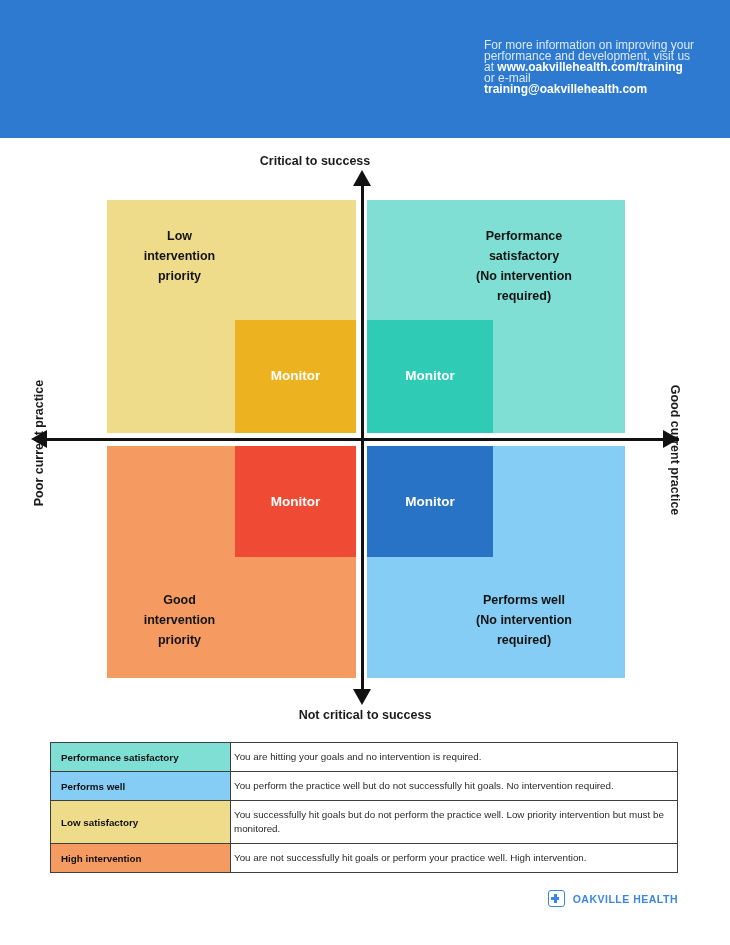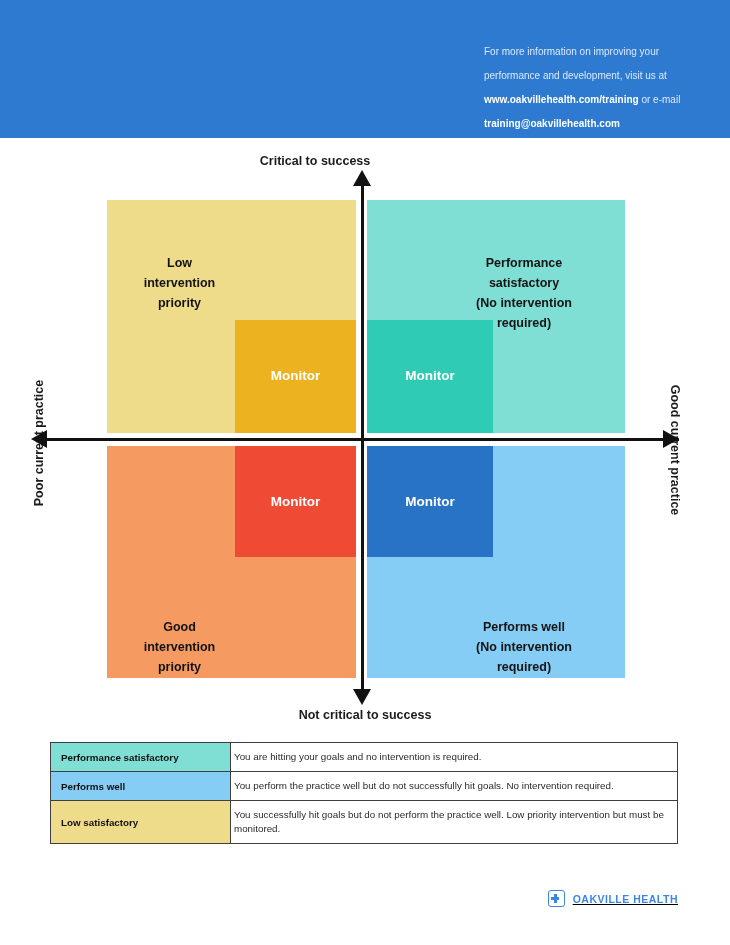--- a/index.html
+++ b/index.html
@@ -19,21 +19,21 @@
   #title {
     position: absolute; left: 48px; top: 36px;
     width: 420px;
     color: #ffffff;
     font-size: 23px; font-weight: bold; line-height: 30px;
     letter-spacing: -0.2px;
   }
   #title .tline { display: block; white-space: nowrap; }
   #contact {
     position: absolute; left: 484px; top: 40px; width: 212px;
-    color: #dce9f8; font-size: 10px; line-height: 24px;
+    color: #dce9f8; font-size: 12px; line-height: 11px;
   }
   #contact b { color: #ffffff; font-weight: bold; }
 
   
   #chart { position: absolute; left: 0; top: 138px; width: 730px; height: 600px; }
 
   
   .axis-title {
     position: absolute; font-size: 12.5px; font-weight: bold; color: #1c1c1c;
     white-space: nowrap;
@@ -82,21 +82,21 @@
 
   
   .quad { position: absolute; }
   #quad-tl { left: 107px; top: 62px;  width: 249px; height: 233px; background: #efdc8b; }
   #quad-tr { left: 367px; top: 62px;  width: 258px; height: 233px; background: #7fdfd4; }
   #quad-bl { left: 107px; top: 308px; width: 249px; height: 232px; background: #f59b61; }
   #quad-br { left: 367px; top: 308px; width: 258px; height: 232px; background: #85cdf4; }
 
   .quad-label {
     position: absolute; font-size: 12.5px; font-weight: bold; color: #131313;
-    line-height: 20px; text-align: center; white-space: nowrap; margin-top: 27px;
+    line-height: 20px; text-align: center; white-space: nowrap;
   }
   #label-tl { left: 107px; top: 88px;  width: 145px; }
   #label-tr { left: 424px; top: 88px;  width: 200px; }
   #label-bl { left: 107px; top: 452px; width: 145px; }
   #label-br { left: 424px; top: 452px; width: 200px; }
 
   
   .monitor { position: absolute; }
   .monitor span {
     position: absolute; left: 0; right: 0; 
@@ -129,21 +129,21 @@
   }
   #legend td.desc {
     padding: 7px 3px;
     font-size: 9.8px; color: #2a2a2a; line-height: 14px;
   }
 
   
   #footer { position: absolute; left: 0; top: 884px; width: 730px; height: 45px; }
   #logo {
     position: absolute; right: 52px; top: 6px;
-    display: flex; align-items: center; gap: 8px; text-decoration: underline;
+    display: flex; align-items: center; gap: 8px;
   }
   #logo-mark {
     width: 17px; height: 17px; border: 1.8px solid #3b86e0; border-radius: 3px;
     position: relative; flex: none;
   }
   #logo-mark::before, #logo-mark::after {
     content: ""; position: absolute; background: #3b86e0;
   }
   #logo-mark::before { left: 2.6px; top: 6.3px; width: 8.2px; height: 2.4px; }
   #logo-mark::after  { left: 5.5px; top: 3.4px; width: 2.4px; height: 8.2px; }
@@ -225,20 +225,24 @@
         <td class="desc">You are hitting your goals and no intervention is required.</td>
       </tr>
       <tr>
         <td class="lbl" style="background: rgb(133, 205, 244);">Performs well</td>
         <td class="desc">You perform the practice well but do not successfully hit goals. No intervention required.</td>
       </tr>
       <tr>
         <td class="lbl" style="background: rgb(239, 220, 139);">Low satisfactory</td>
         <td class="desc">You successfully hit goals but do not perform the practice well. Low priority intervention but must be monitored.</td>
       </tr>
+      <tr>
+        <td class="lbl" style="background: rgb(245, 155, 97);">High intervention</td>
+        <td class="desc">You are not successfully hit goals or perform your practice well. High intervention.</td>
+      </tr>
     </tbody>
   </table>
 
   <div id="footer">
     <div id="logo">
       <div id="logo-mark"></div>
       <div id="logo-text" style="color: rgb(59, 134, 224);">OAKVILLE HEALTH</div>
     </div>
   </div>
 

